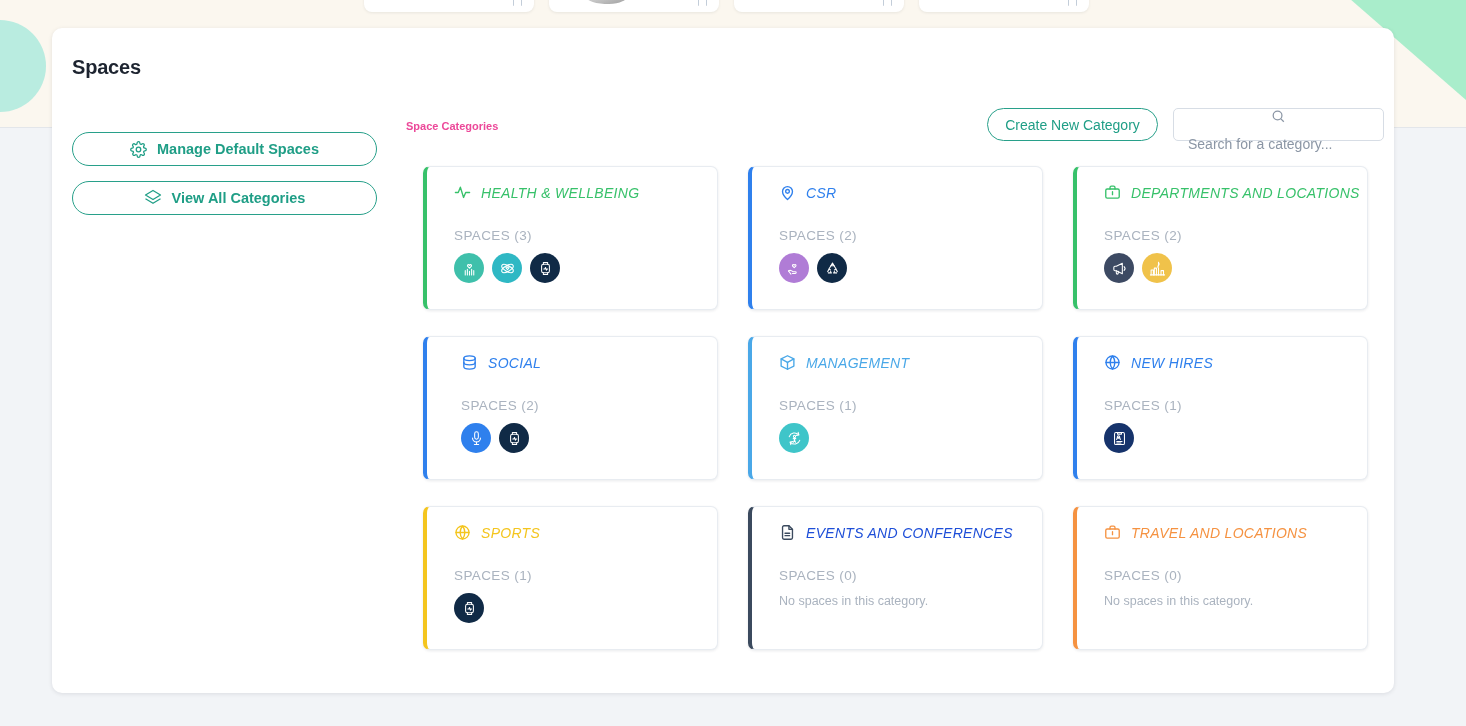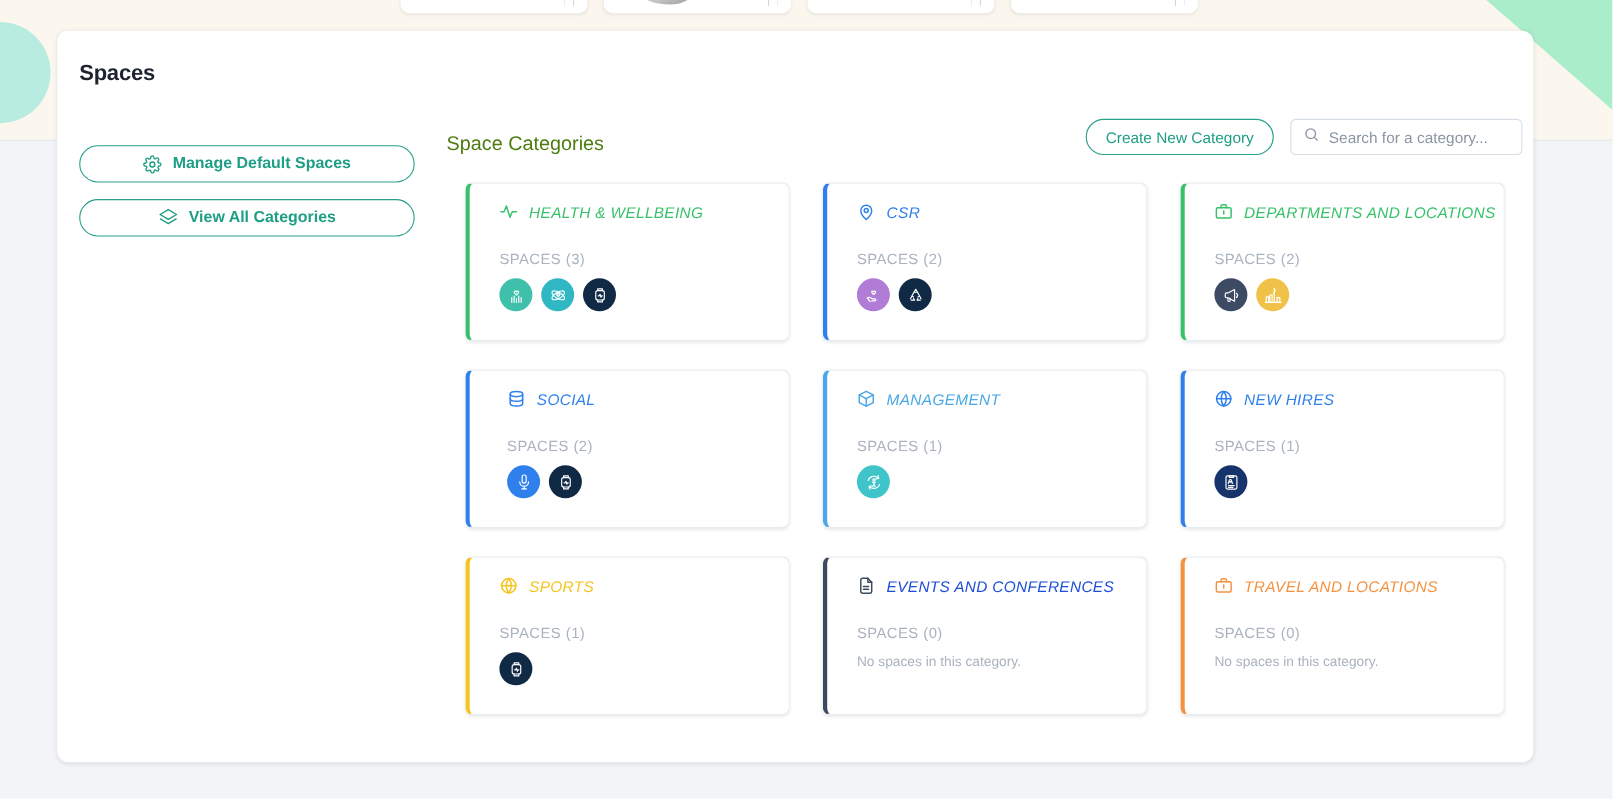--- a/index.html
+++ b/index.html
@@ -84,35 +84,35 @@
   }
   .rail-btn + .rail-btn { margin-top: 15px; }
   .rail-btn svg { display: block; }
 
   
   #content-header {
     position: absolute; left: 354px; top: 80px; width: 978px; height: 46px;
   }
   #section-title {
     position: absolute; left: 0; top: 12px;
-    font-size: 18px; font-weight: normal; color: #4d7c0f;
+    font-size: 11px; font-weight: bold; color: #ec4899;
   }
   #create-category-button {
     position: absolute; left: 581px; top: 0;
     width: 171px; height: 33px;
     border: 1px solid #28a08a; border-radius: 17px;
     background: #ffffff; color: #1f9e86;
     font-size: 14px; cursor: pointer;
   }
   #search-box {
     position: absolute; left: 767px; top: 0;
     width: 211px; height: 33px;
     border: 1px solid #d7dde5; border-radius: 5px;
     background: #ffffff;
-    display: flex; align-items: center; gap: 8px; padding: 0 11px;
+    display: flex; align-items: center; gap: 8px; padding: 0 11px; flex-direction: column;
   }
   #search-input {
     border: none; outline: none; flex: 1;
     font-family: "Liberation Sans", sans-serif;
     font-size: 14px; color: #55606e; background: transparent;
   }
   #search-input::placeholder { color: #8b96a5; }
 
   
   #cards-grid {

